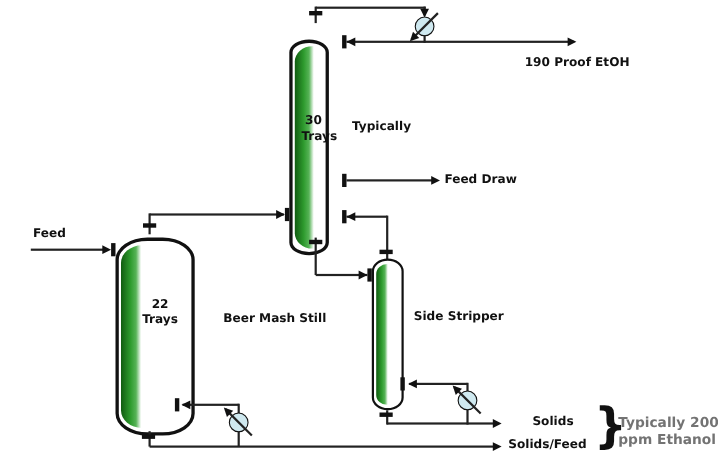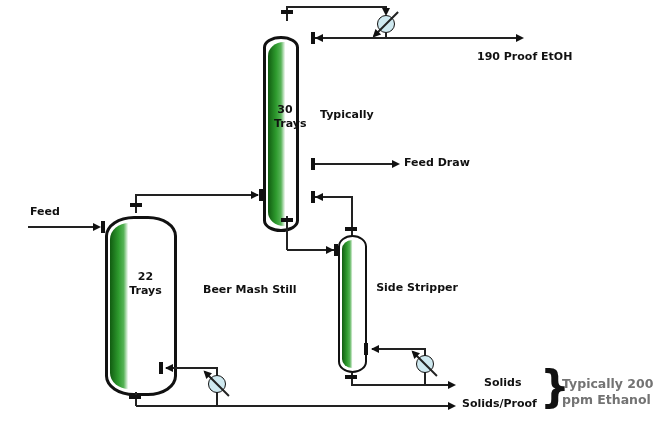--- a/index.html
+++ b/index.html
@@ -98,21 +98,21 @@
     <div class="stripe" style="left:2px;top:3px;bottom:3px;width:11px;border-radius:10px 0 0 10px/9px 0 0 9px;"></div>
   </div>
   <div class="lbl" style="left:374px;top:281px;width:84px;text-align:right;line-height:14px;">
     <span style="display:block;">Side Stripper</span>
   </div>
 
   <div class="vl" style="left:135px;top:392px;height:14px;"></div>
   <div class="tkh" style="left:129px;top:395px;"></div>
   <div class="hl" style="left:136px;top:405px;width:314px;"></div>
   <div class="ar" style="left:448px;top:402px;"></div>
-  <div class="lbl" style="left:462px;top:397px;">Solids/Proof</div>
+  <div class="lbl" style="left:462px;top:397px;">Solids/Feed</div>
 
   <div class="vl" style="left:216px;top:367px;height:39px;"></div>
   <div class="hl" style="left:166px;top:367px;width:51px;"></div>
   <div class="al" style="left:165px;top:364px;"></div>
   <div class="tkv" style="left:159px;top:362px;"></div>
   <div class="hx" style="left:208px;top:375px;"></div>
   <div class="hxl" style="left:200px;top:383px;transform:rotate(45deg);">
     <div class="hxa"></div>
   </div>
 

